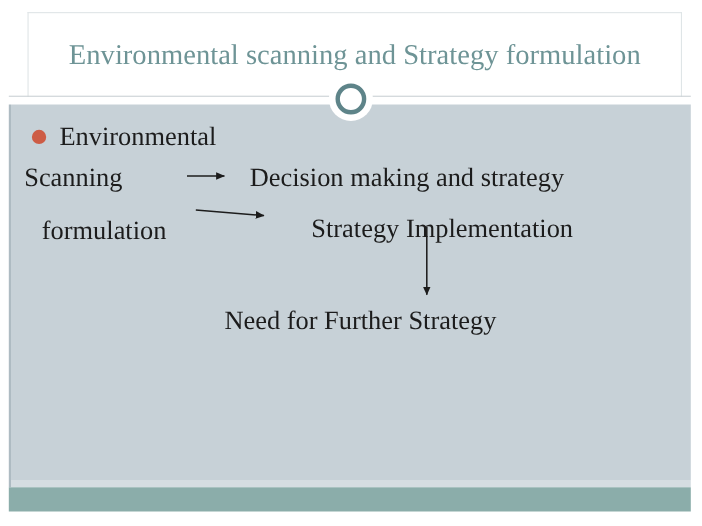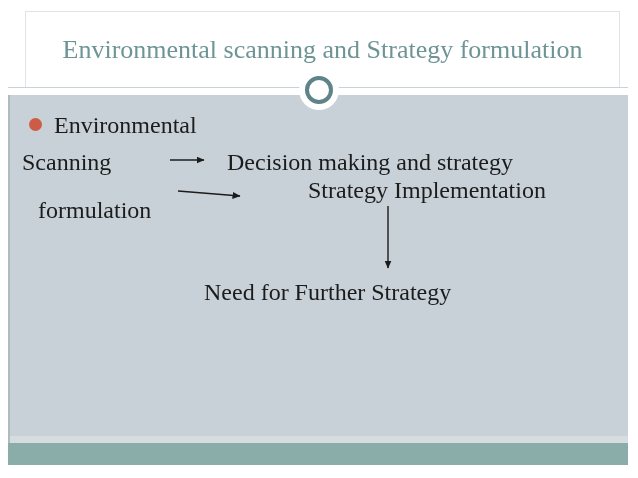--- a/index.html
+++ b/index.html
@@ -99,21 +99,21 @@
     width: 13px;
     height: 13px;
     border-radius: 50%;
     background: #cd5c45;
     z-index: 2;
   }
   .t-environmental { left: 54px;  top: 112px; }
   .t-scanning      { left: 22px;  top: 149px; }
   .t-decision      { left: 227px; top: 149px; }
   .t-formulation   { left: 38px;  top: 181px; margin-top: 16px; }
-  .t-implementation{ left: 283px; top: 177px; margin-left: 25px; }
+  .t-implementation{ left: 283px; top: 195px; }
   .t-need          { left: 204px; top: 279px; }
   .arrow-layer {
     position: absolute;
     left: 0;
     top: 0;
     width: 638px;
     height: 478px;
     z-index: 2;
     pointer-events: none;
   }

